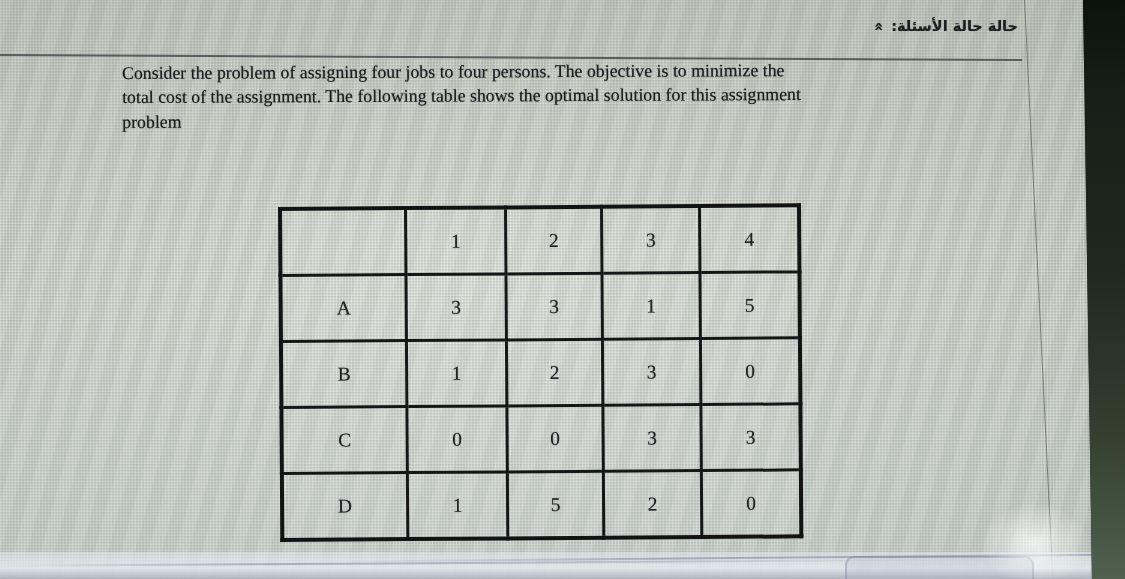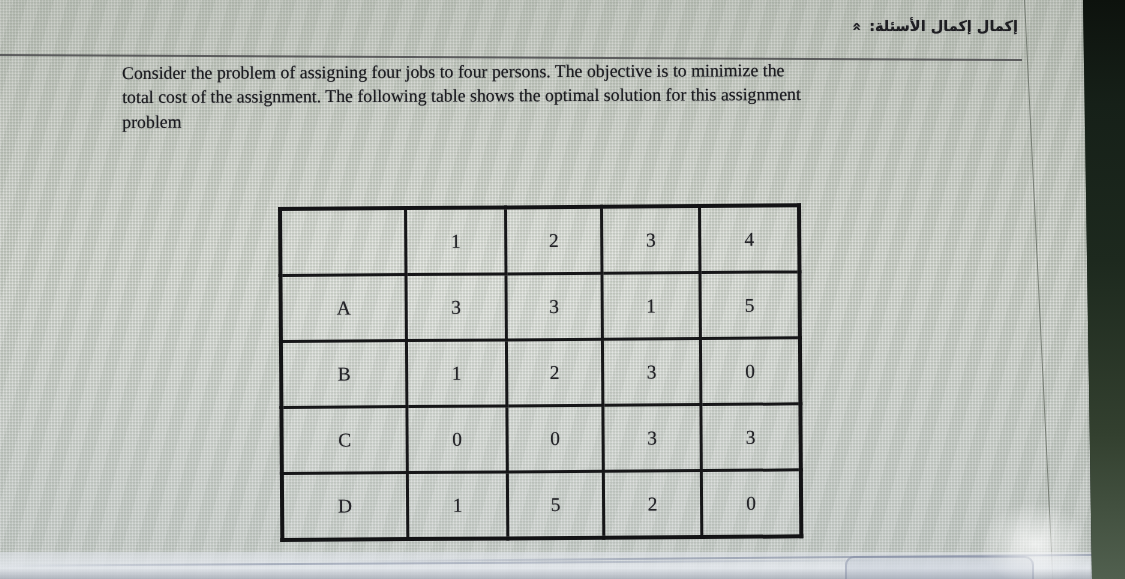--- a/index.html
+++ b/index.html
@@ -105,21 +105,21 @@
   }
 </style>
 </head>
 <body>
 
 <div id="stage">
   <div class="screen"></div>
   <div class="sheen"></div>
 
   <div class="topbar">
-    <span>إكمال إكمال الأسئلة:</span>
+    <span>حالة حالة الأسئلة:</span>
     <span class="chev">»</span>
   </div>
 
   <div class="hline"></div>
   <div class="vline"></div>
 
   <div class="question">
     <div>Consider the problem of assigning four jobs to four persons. The objective is to minimize the</div>
     <div>total cost of the assignment. The following table shows the optimal solution for this assignment</div>
     <div>problem</div>

